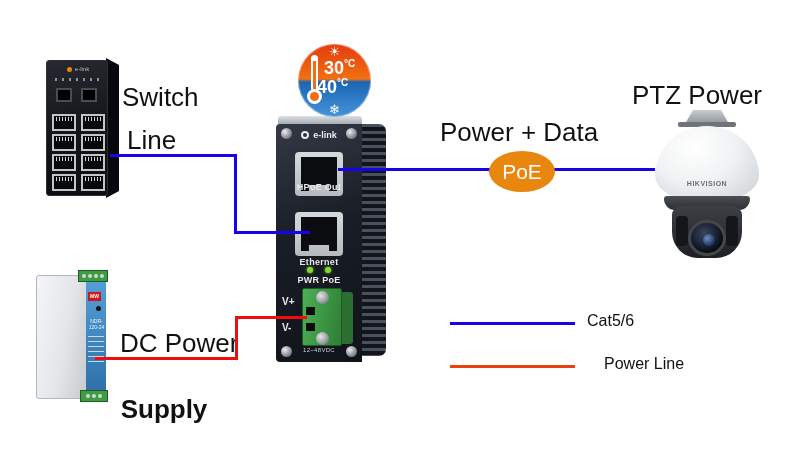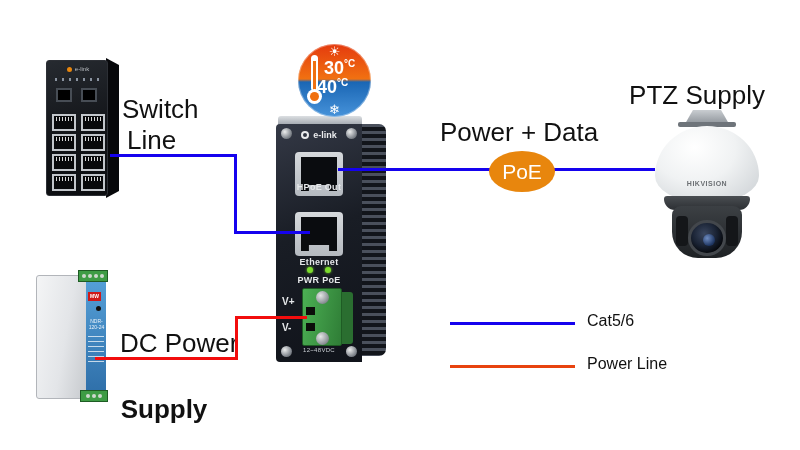--- a/index.html
+++ b/index.html
@@ -129,23 +129,23 @@
 <div id="canvas">
 
   <div class="wire data" style="left:110px;top:154px;width:127px;height:3px;"></div>
   <div class="wire data" style="left:234px;top:154px;width:3px;height:80px;"></div>
   <div class="wire data" style="left:234px;top:231px;width:76px;height:3px;"></div>
   <div class="wire data" style="left:338px;top:168px;width:317px;height:3px;"></div>
   <div class="wire power" style="left:95px;top:357px;width:143px;height:3px;"></div>
   <div class="wire power" style="left:235px;top:316px;width:3px;height:44px;"></div>
   <div class="wire power" style="left:235px;top:316px;width:72px;height:3px;"></div>
 
-  <div class="lbl" style="left:122px;top:94px;">Switch</div>
+  <div class="lbl" style="left:122px;top:82px;">Switch</div>
   <div class="lbl" style="left:127px;top:125px;">Line</div>
-  <div class="lbl" style="left:612px;top:80px;width:170px;text-align:center;">PTZ Supply</div>
+  <div class="lbl" style="left:612px;top:80px;width:170px;text-align:center;">PTZ Power</div>
   <div class="lbl" style="left:440px;top:117px;">Power + Data</div>
   <div class="lbl" style="left:120px;top:328px;">DC Power</div>
   <div class="lbl bold" style="left:118px;top:394px;width:92px;text-align:center;">Supply</div>
 
   <div class="poe-ellipse">
     <span>PoE</span>
   </div>
 
   <div class="badge">
     <span class="sun">☀</span>
@@ -255,15 +255,15 @@
       <div class="cam-ir" style="right:4px;"></div>
       <div class="cam-lens">
         <div class="cam-glass"></div>
       </div>
     </div>
   </div>
 
   <div class="legend-swatch" style="left:450px;top:322px;background:#1502ee;"></div>
   <div class="legend-lbl" style="left:587px;top:312px;">Cat5/6</div>
   <div class="legend-swatch" style="left:450px;top:365px;background:#e8430f;"></div>
-  <div class="legend-lbl" style="left:587px;top:355px;">Power Line</div>
+  <div class="legend-lbl" style="left:604px;top:355px;">Power Line</div>
 
 </div>
 
 </body></html>

